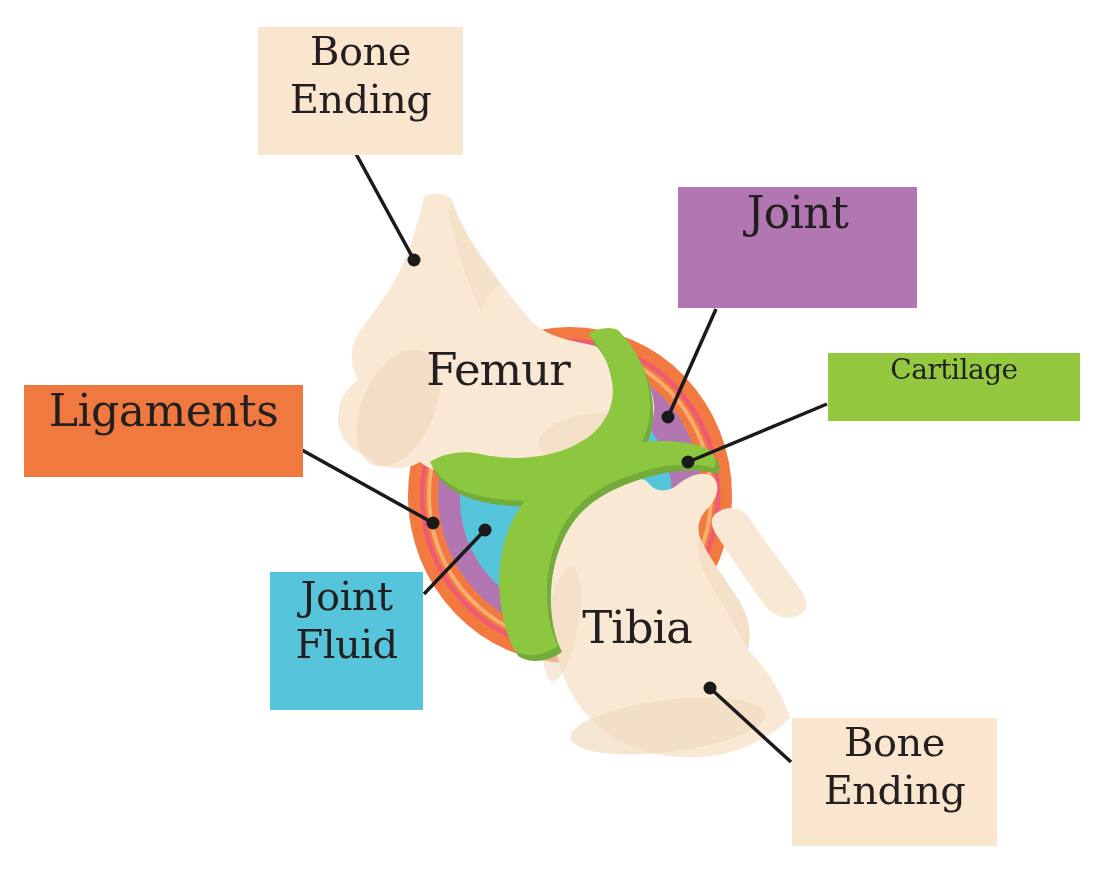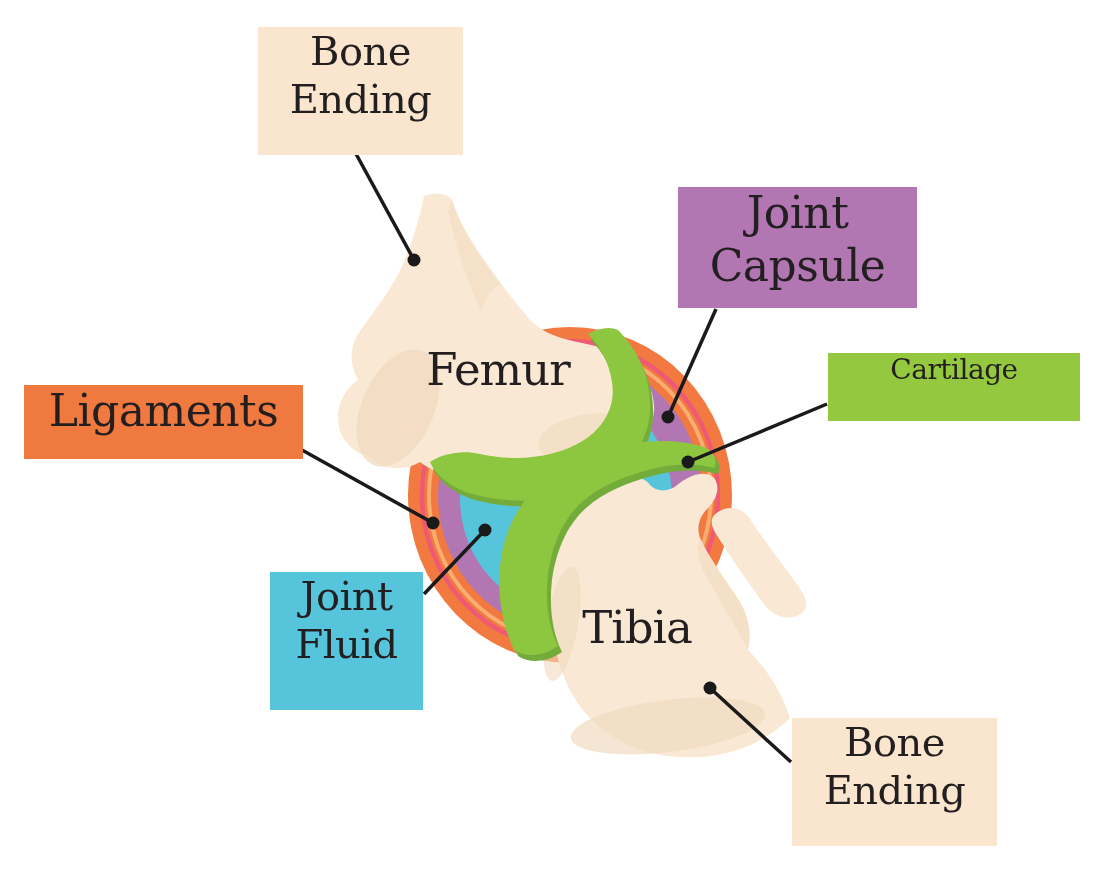--- a/index.html
+++ b/index.html
@@ -5,21 +5,21 @@
   html,body{margin:0;padding:0;background:#ffffff;}
   #page{position:relative;width:1114px;height:876px;background:#ffffff;overflow:hidden;
         font-family:"DejaVu Serif","Liberation Serif",serif;}
   #art{position:absolute;left:0;top:0;}
   .callout{position:absolute;display:flex;flex-direction:column;align-items:center;justify-content:flex-start;
            text-align:center;color:#231F20;line-height:1.2;letter-spacing:-0.5px;}
   .callout span{display:block;}
   #co-bone-top{left:258px;top:27px;width:205px;height:128px;font-size:40px;}
   #co-joint-capsule{left:678px;top:187px;width:239px;height:121px;font-size:44px;}
   #co-cartilage{left:828px;top:353px;width:252px;height:68px;font-size:28px;}
-  #co-ligaments{left:24px;top:385px;width:279px;height:74px;font-size:44px;}
+  #co-ligaments{left:24px;top:385px;width:279px;height:92px;font-size:44px;}
   #co-joint-fluid{left:270px;top:572px;width:153px;height:138px;font-size:40px;}
   #co-bone-bottom{left:792px;top:718px;width:205px;height:128px;font-size:40px;}
   #copyright{position:absolute;right:47px;top:28px;font-size:24px;color:#1A1A1A;
              font-family:"Liberation Sans","DejaVu Sans",sans-serif;font-weight:500;letter-spacing:0.3px;}
   .bone-name{font-family:"DejaVu Serif","Liberation Serif",serif;font-size:45px;letter-spacing:-1px;}
 </style>
 </head>
 <body>
 
 <div id="page">
@@ -130,21 +130,20 @@
     </g>
   </svg>
 
   <div class="callout" id="co-bone-top" style="background-color: rgb(250, 230, 206);">
     <span>Bone</span>
     <span>Ending</span>
   </div>
 
   <div class="callout" id="co-joint-capsule" style="background-color: rgb(178, 119, 178);">
     <span>Joint</span>
-    <span>Capsule</span>
   </div>
 
   <div class="callout" id="co-cartilage" style="background-color: rgb(148, 200, 62);">
     <span>Cartilage</span>
   </div>
 
   <div class="callout" id="co-ligaments" style="background-color: rgb(240, 121, 63);">
     <span>Ligaments</span>
   </div>
 

